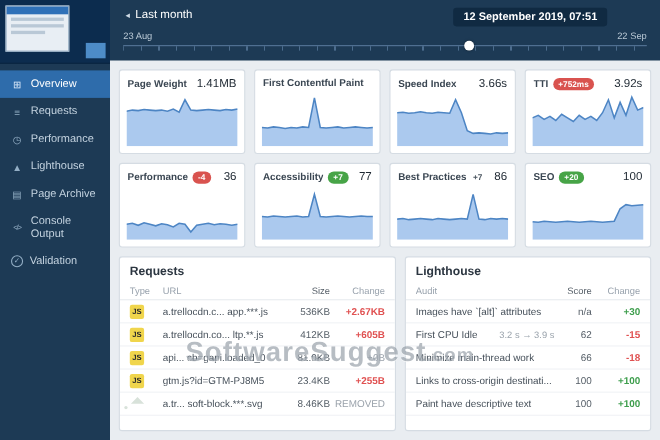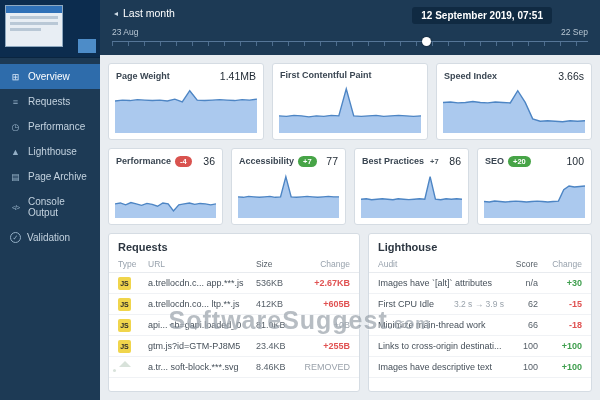--- a/index.html
+++ b/index.html
@@ -51,21 +51,21 @@
   
   .panels { display:flex; gap:8px; flex:1; min-height:0; }
   .panel { background:#ffffff; border:1px solid #d5dce3; border-radius:3px; overflow:hidden; display:flex; flex-direction:column; }
   .panel-requests { width:252px; flex-shrink:0; }
   .panel-lighthouse { flex:1; min-width:0; }
   .panel-title { font-size:11px; font-weight:bold; color:#2c3641; padding:7px 9px 4px; }
   .thead { display:flex; padding:2px 9px 3px; font-size:8.5px; color:#98a2ad; border-bottom:1px solid #e8ebef; }
   .trow { display:flex; align-items:center; height:21px; padding:0 9px; border-bottom:1px solid #f0f2f5; font-size:9px; color:#454f59; cursor:pointer; }
   .c-type { width:30px; flex-shrink:0; }
   .c-url { flex:1; min-width:0; white-space:nowrap; overflow:hidden; text-overflow:ellipsis; }
-  .c-size { width:44px; flex-shrink:0; color:#555e67; }
+  .c-size { width:44px; text-align:right; flex-shrink:0; color:#555e67; }
   .c-chg { width:50px; text-align:right; flex-shrink:0; font-weight:bold; }
   .c-audit { flex:1; min-width:0; display:flex; align-items:center; white-space:nowrap; overflow:hidden; }
   .audit-text { overflow:hidden; text-overflow:ellipsis; }
   .audit-note { margin-left:auto; padding-left:6px; color:#9aa3ac; font-size:8.5px; flex-shrink:0; }
   .c-score { width:34px; text-align:right; flex-shrink:0; color:#555e67; }
   .c-chg2 { width:44px; text-align:right; flex-shrink:0; font-weight:bold; }
   .red-t { color:#e05252; }
   .green-t { color:#3f9f4e; }
   .gray-t { color:#9aa2ab; font-weight:normal;text-align:right; }
 
@@ -177,20 +177,33 @@
               <span class="card-title">Speed Index</span>
               <span class="card-value">3.66s</span>
             </div>
             <div class="card-chart">
               <svg viewBox="0 0 100 48" preserveAspectRatio="none">
                 <polygon points="0.00,16.80 5.26,16.32 10.53,17.28 15.79,16.80 21.05,15.84 26.32,16.80 31.58,17.28 36.84,16.32 42.11,16.80 47.37,17.28 52.63,4.80 57.89,16.80 63.16,33.60 68.42,36.00 73.68,35.52 78.95,36.00 84.21,36.48 89.47,35.52 94.74,36.00 100.00,35.52 100,48 0,48" fill="#abc9ee"></polygon>
                 <polyline points="0.00,16.80 5.26,16.32 10.53,17.28 15.79,16.80 21.05,15.84 26.32,16.80 31.58,17.28 36.84,16.32 42.11,16.80 47.37,17.28 52.63,4.80 57.89,16.80 63.16,33.60 68.42,36.00 73.68,35.52 78.95,36.00 84.21,36.48 89.47,35.52 94.74,36.00 100.00,35.52" fill="none" stroke="#4d85c4" stroke-width="1.4" vector-effect="non-scaling-stroke"></polyline>
               </svg>
             </div>
           </div>
+          <div class="card">
+            <div class="card-head">
+              <span class="card-title">TTI</span>
+              <span class="badge red">+752ms</span>
+              <span class="card-value">3.92s</span>
+            </div>
+            <div class="card-chart">
+              <svg viewBox="0 0 100 48" preserveAspectRatio="none">
+                <polygon points="0.00,21.60 5.26,19.20 10.53,23.04 15.79,20.16 21.05,24.00 26.32,18.24 31.58,21.60 36.84,24.96 42.11,19.20 47.37,23.04 52.63,20.16 57.89,24.00 63.16,16.80 68.42,4.80 73.68,21.60 78.95,7.20 84.21,19.20 89.47,2.40 94.74,14.40 100.00,12.00 100,48 0,48" fill="#abc9ee"></polygon>
+                <polyline points="0.00,21.60 5.26,19.20 10.53,23.04 15.79,20.16 21.05,24.00 26.32,18.24 31.58,21.60 36.84,24.96 42.11,19.20 47.37,23.04 52.63,20.16 57.89,24.00 63.16,16.80 68.42,4.80 73.68,21.60 78.95,7.20 84.21,19.20 89.47,2.40 94.74,14.40 100.00,12.00" fill="none" stroke="#4d85c4" stroke-width="1.4" vector-effect="non-scaling-stroke"></polyline>
+              </svg>
+            </div>
+          </div>
         </div>
       <div class="cards-row" id="cards-row-2">
           <div class="card">
             <div class="card-head">
               <span class="card-title">Performance</span>
               <span class="badge red">-4</span>
               <span class="card-value">36</span>
             </div>
             <div class="card-chart">
               <svg viewBox="0 0 100 48" preserveAspectRatio="none">
@@ -324,21 +337,21 @@
               </div>
               <div class="trow">
                 <span class="c-audit">
                   <span class="audit-text">Links to cross-origin destinati...</span>
                 </span>
                 <span class="c-score">100</span>
                 <span class="c-chg2 green-t">+100</span>
               </div>
               <div class="trow">
                 <span class="c-audit">
-                  <span class="audit-text">Images have descriptive text</span>
+                  <span class="audit-text">Paint have descriptive text</span>
                 </span>
                 <span class="c-score">100</span>
                 <span class="c-chg2 green-t">+100</span>
               </div>
             </div>
         </div>
 
       </div>
     </div>
   </div>

